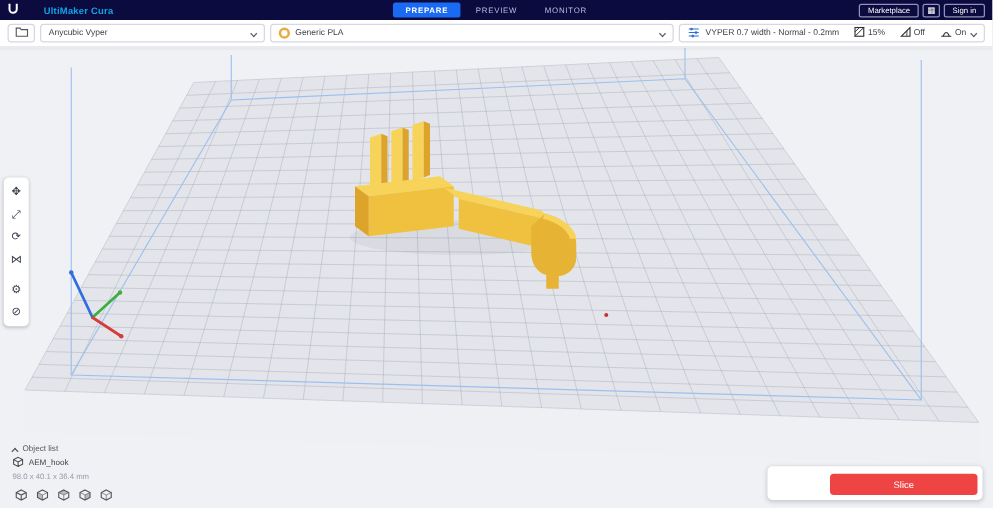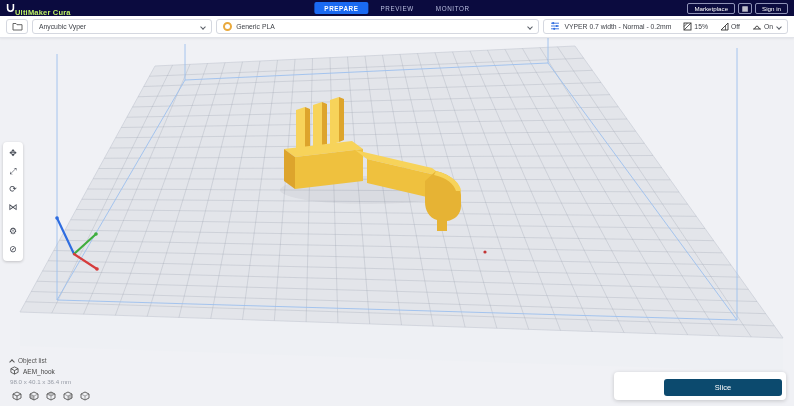--- a/index.html
+++ b/index.html
@@ -2,21 +2,21 @@
 <html><head>
 <meta charset="utf-8">
 <style>
   * { box-sizing: border-box; }
   html,body { margin:0; padding:0; width:794px; height:406px; overflow:hidden;
     font-family:"Liberation Sans", sans-serif; background:#f0f1f5; }
 
   
   .titlebar { height:16px; background:#0b0b3f; display:flex; align-items:center;
     padding:0 6px; position:relative; }
-  .brand { display:flex; align-items:flex-end; gap:0; color:#bef264; }
+  .brand { display:flex; align-items:center; gap:20px; color:#0ea5e9; }
   .appname { font-size:7.5px; font-weight:bold; letter-spacing:.2px; }
   .stage-tabs { position:absolute; left:50%; top:50%; transform:translate(-50%,-50%);
     display:flex; gap:2px; }
   .tab { height:12px; padding:0 10px; font-size:6.3px; letter-spacing:.6px;
     color:#b9bedf; background:transparent; border:none; border-radius:2px;
     font-family:inherit; cursor:pointer; }
   .tab.active { background:#1a6af2; color:#fff; font-weight:bold; }
   .tb-right { margin-left:auto; display:flex; gap:3px; align-items:center; }
   .tb-btn { height:11px; padding:0 6px; font-size:6.2px; color:#fff; background:transparent;
     border:1px solid #8f93b8; border-radius:2px; font-family:inherit; cursor:pointer; }
@@ -59,21 +59,21 @@
   .ol-header { color:#555; cursor:pointer; }
   .chev-up { width:4px; height:4px; border-right:1.1px solid #555;
     border-bottom:1.1px solid #555; transform:rotate(-135deg); margin-top:2px; }
   .ol-dims { color:#979ca6; font-size:6.2px; margin-top:2px; }
   .view-presets { display:flex; gap:4px; margin-top:4px; }
   .view-btn { width:13px; height:12px; border:none; background:none; padding:0;
     color:#555; cursor:pointer; }
 
   .slice-card { position:absolute; right:8px; bottom:6px; background:#fff;
     border-radius:4px; padding:4px; box-shadow:0 1px 4px rgba(0,0,0,.18); }
-  .slice-btn { width:118px; height:17px; background:#0c4a6e; color:#fff; border:none;
+  .slice-btn { width:118px; height:17px; background:#ef4444; color:#fff; border:none;
     border-radius:3px; font-size:7.5px; font-family:inherit; cursor:pointer;margin-left:46px; }
 </style>
 </head>
 <body>
 
 <div class="app">
 
   <header class="titlebar">
     <div class="brand">
       <span>

